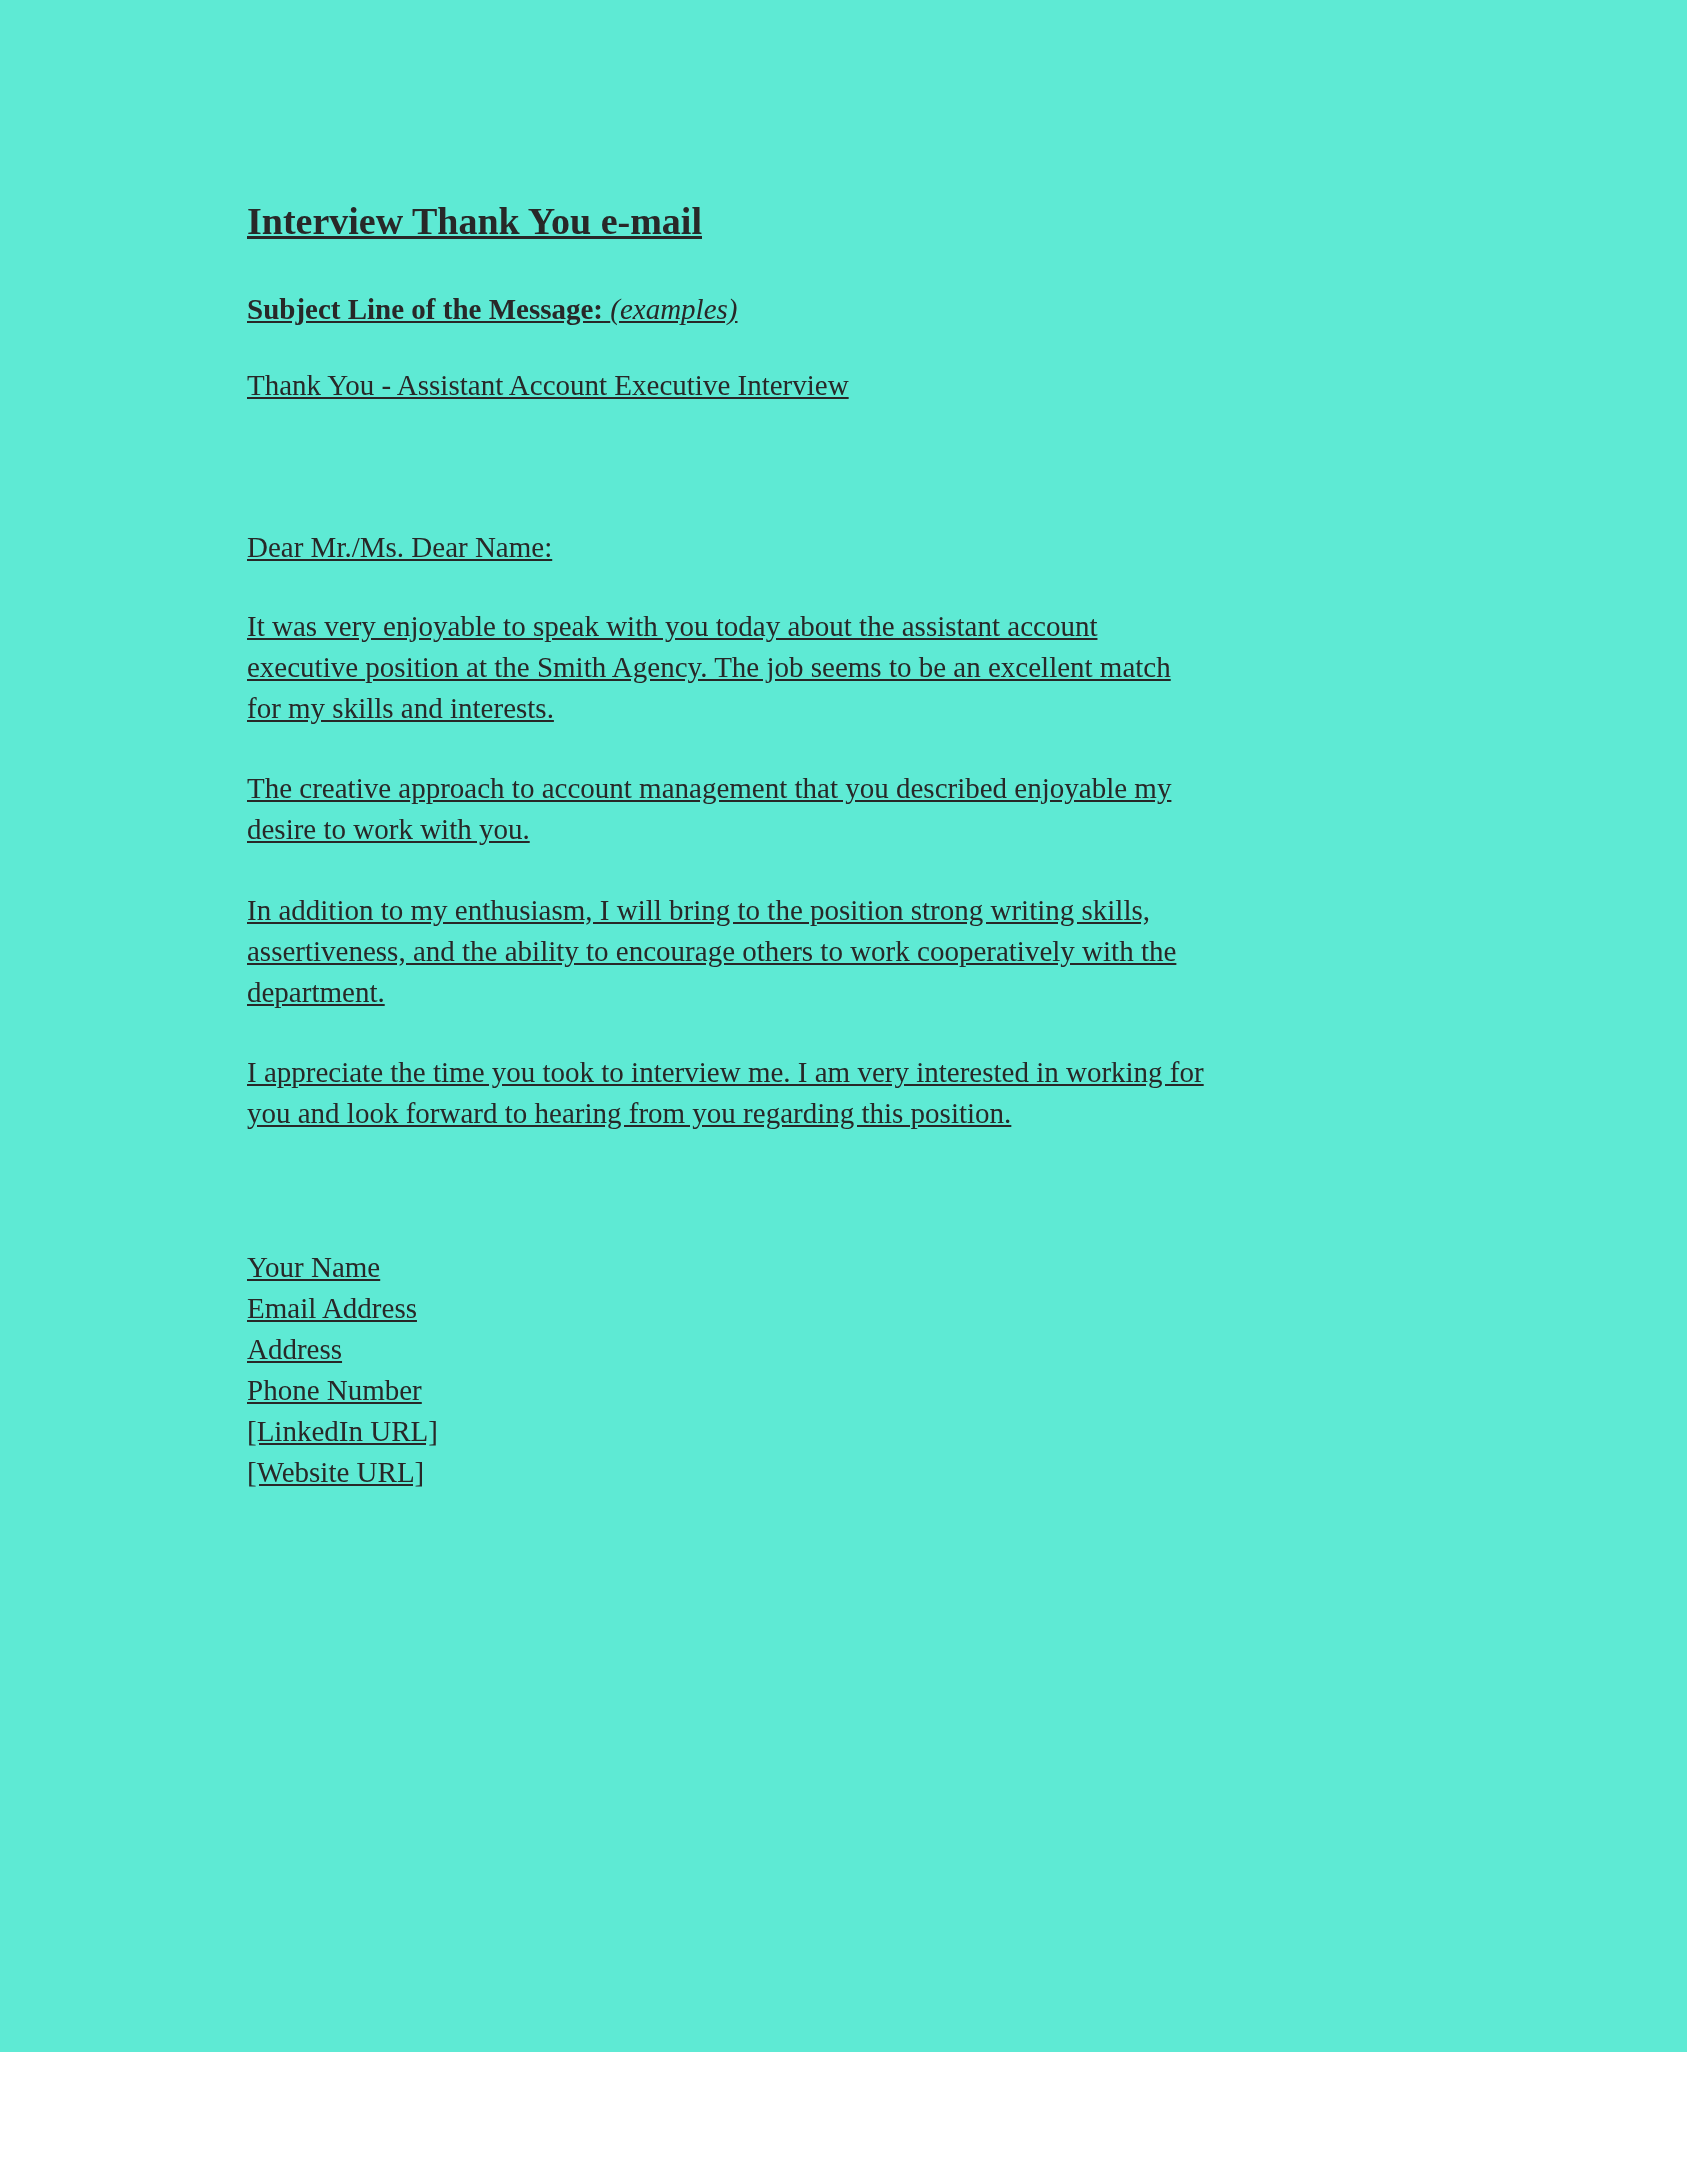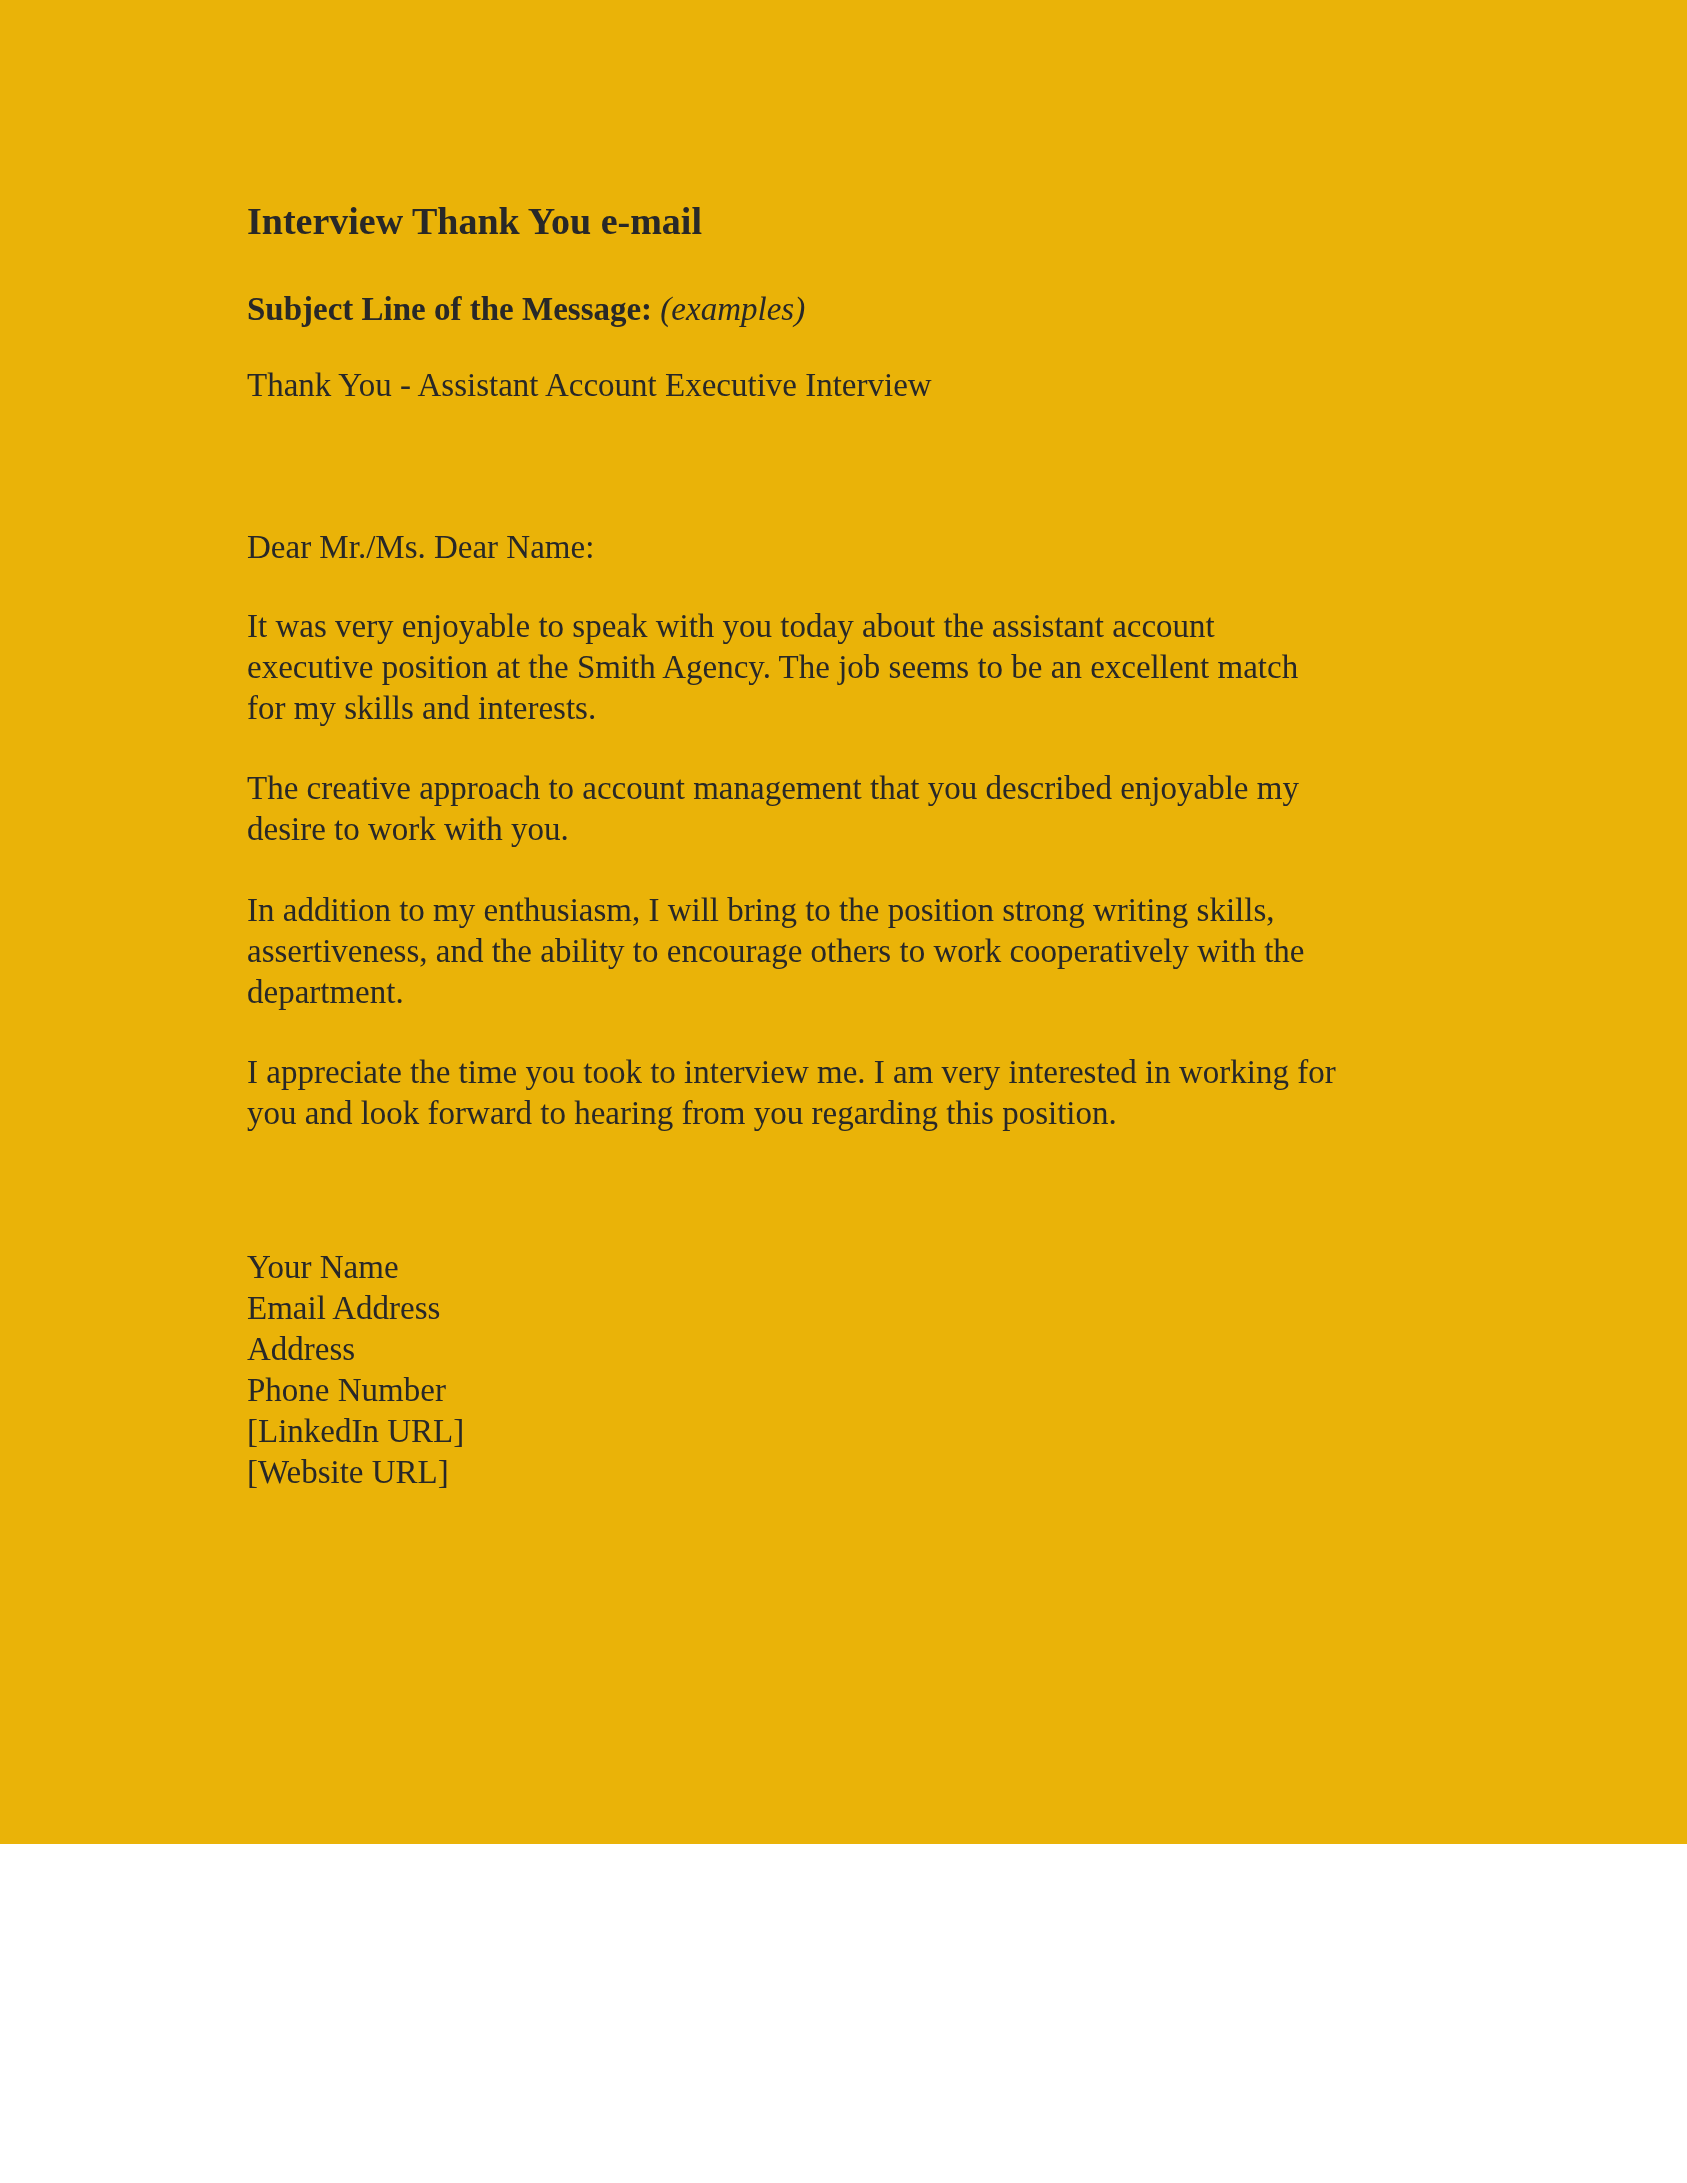--- a/index.html
+++ b/index.html
@@ -3,36 +3,37 @@
 <meta charset="utf-8">
 <style>
   html, body {
     margin: 0;
     padding: 0;
     background: #ffffff;
   }
   .page {
     position: relative;
     width: 1687px;
-    height: 1844px;
-    background: #eab308;
+    height: 2052px;
+    background: #5eead4;
     box-sizing: border-box;
     padding: 197px 247px 0 247px;
     font-family: "Liberation Serif", "DejaVu Serif", serif;
     color: #282828;
     overflow: hidden;
+    text-decoration: underline;
   }
   .doc-title {
     font-size: 38px;
     line-height: 49px;
     font-weight: bold;
     margin: 0 0 43px 0;
   }
   .line {
-    font-size: 33px;
+    font-size: 29px;
     line-height: 41px;
     margin: 0;
   }
   .bold { font-weight: bold; }
   .italic { font-style: italic; }
   .pre { white-space: pre-line; }
   .m-subject   { margin-bottom: 35px; }
   .m-thank     { margin-bottom: 121px; }
   .m-emaillbl  { margin-bottom: 38px; }
   .m-salute    { margin-bottom: 38px; }

